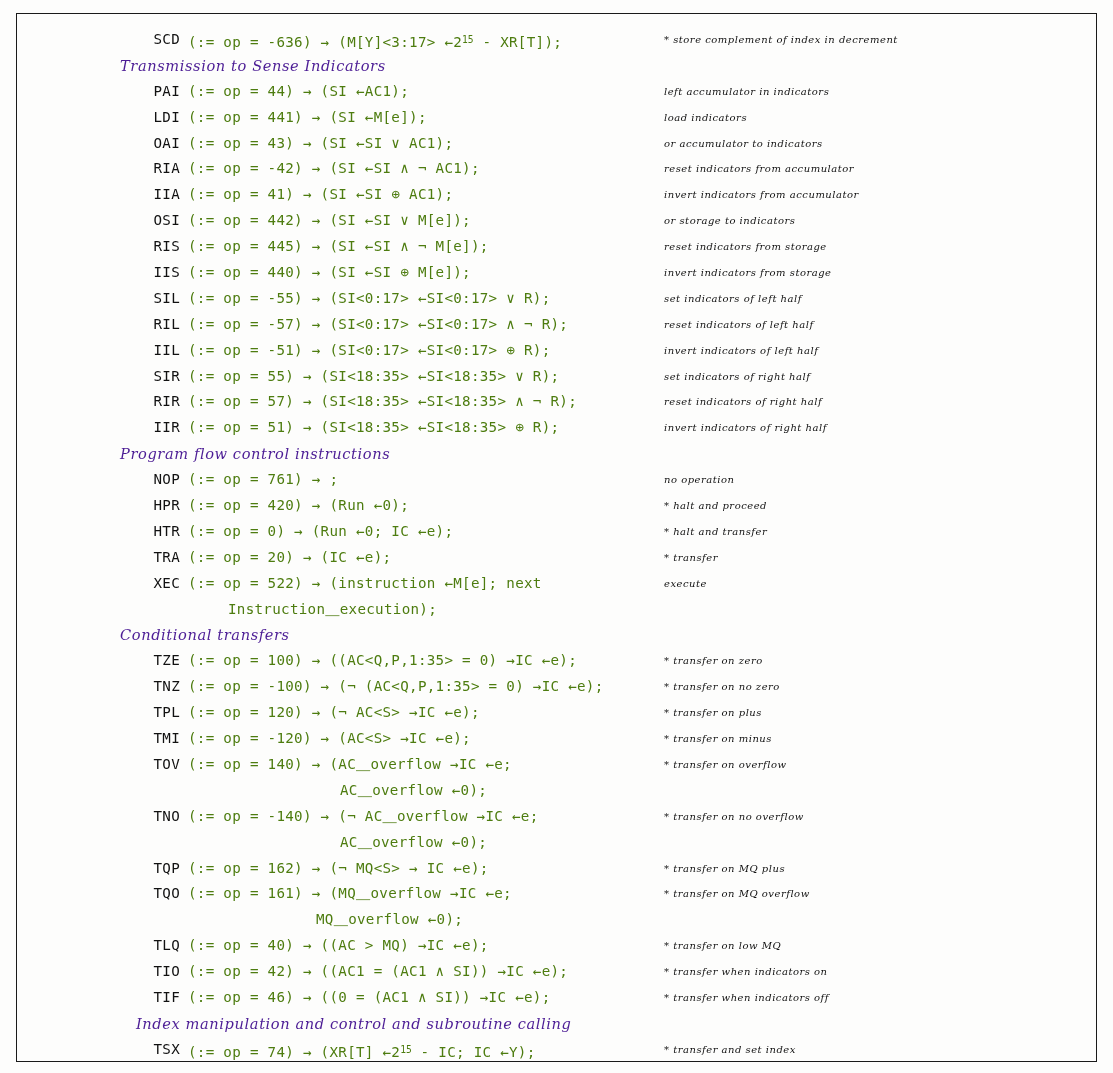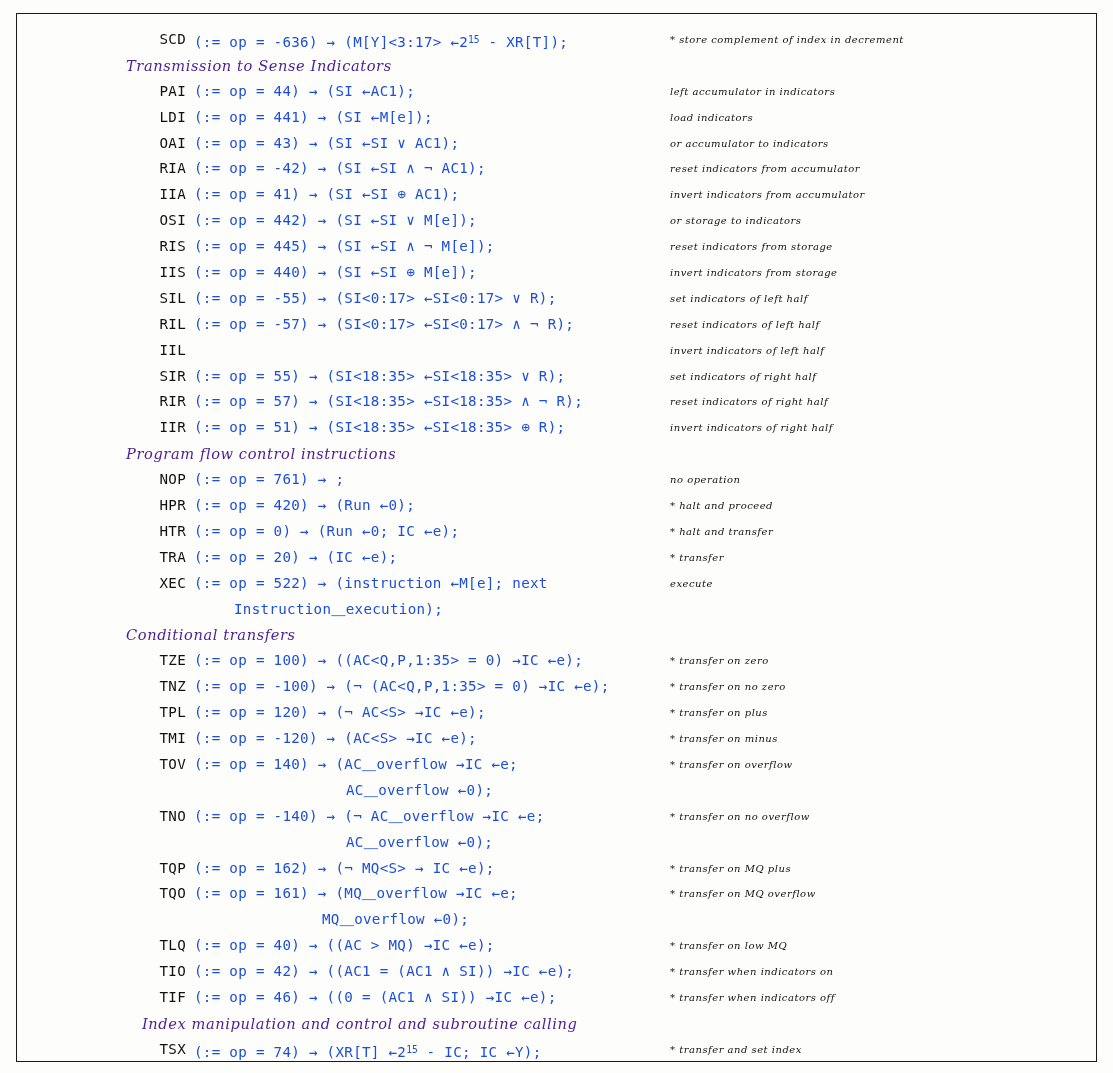--- a/index.html
+++ b/index.html
@@ -24,35 +24,35 @@
     border: 1.6px solid #1a1a1a;
     box-sizing: border-box;
   }
   #listing {
     position: absolute;
     left: 16px;
     top: 13px;
     width: 1081px;
     height: 1049px;
     box-sizing: border-box;
-    padding: 14px 0 0 6px;
+    padding: 14px 0 0 0;
   }
   .row {
     position: relative;
     height: 25.9px;
     line-height: 25.9px;
     white-space: pre;
   }
   .code {
     position: absolute;
     top: 0;
     font-family: "DejaVu Sans Mono", "Liberation Mono", monospace;
     font-size: 14.2px;
     letter-spacing: 0.3px;
-    color: #1d4ed8;
+    color: #4d7c0f;
     white-space: pre;
   }
   
   .mn {
     position: absolute;
     left: 104px;
     width: 60px;
     text-align: right;
     font-family: "DejaVu Sans Mono", "Liberation Mono", monospace;
     font-size: 14.2px;
@@ -106,21 +106,21 @@
       <div class="row"><div class="mn">PAI</div><div class="code body"><span>(:= op = 44) → (SI ←AC1);</span></div><div class="cmt">left accumulator in indicators</div></div>
       <div class="row"><div class="mn">LDI</div><div class="code body"><span>(:= op = 441) → (SI ←M[e]);</span></div><div class="cmt">load indicators</div></div>
       <div class="row"><div class="mn">OAI</div><div class="code body"><span>(:= op = 43) → (SI ←SI ∨ AC1);</span></div><div class="cmt">or accumulator to indicators</div></div>
       <div class="row"><div class="mn">RIA</div><div class="code body"><span>(:= op = -42) → (SI ←SI ∧ ¬ AC1);</span></div><div class="cmt">reset indicators from accumulator</div></div>
       <div class="row"><div class="mn">IIA</div><div class="code body"><span>(:= op = 41) → (SI ←SI ⊕ AC1);</span></div><div class="cmt">invert indicators from accumulator</div></div>
       <div class="row"><div class="mn">OSI</div><div class="code body"><span>(:= op = 442) → (SI ←SI ∨ M[e]);</span></div><div class="cmt">or storage to indicators</div></div>
       <div class="row"><div class="mn">RIS</div><div class="code body"><span>(:= op = 445) → (SI ←SI ∧ ¬ M[e]);</span></div><div class="cmt">reset indicators from storage</div></div>
       <div class="row"><div class="mn">IIS</div><div class="code body"><span>(:= op = 440) → (SI ←SI ⊕ M[e]);</span></div><div class="cmt">invert indicators from storage</div></div>
       <div class="row"><div class="mn">SIL</div><div class="code body"><span>(:= op = -55) → (SI&lt;0:17&gt; ←SI&lt;0:17&gt; ∨ R);</span></div><div class="cmt">set indicators of left half</div></div>
       <div class="row"><div class="mn">RIL</div><div class="code body"><span>(:= op = -57) → (SI&lt;0:17&gt; ←SI&lt;0:17&gt; ∧ ¬ R);</span></div><div class="cmt">reset indicators of left half</div></div>
-      <div class="row"><div class="mn">IIL</div><div class="cmt">invert indicators of left half</div></div>
+      <div class="row"><div class="mn">IIL</div><div class="code body"><span>(:= op = -51) → (SI&lt;0:17&gt; ←SI&lt;0:17&gt; ⊕ R);</span></div><div class="cmt">invert indicators of left half</div></div>
       <div class="row"><div class="mn">SIR</div><div class="code body"><span>(:= op = 55) → (SI&lt;18:35&gt; ←SI&lt;18:35&gt; ∨ R);</span></div><div class="cmt">set indicators of right half</div></div>
       <div class="row"><div class="mn">RIR</div><div class="code body"><span>(:= op = 57) → (SI&lt;18:35&gt; ←SI&lt;18:35&gt; ∧ ¬ R);</span></div><div class="cmt">reset indicators of right half</div></div>
       <div class="row"><div class="mn">IIR</div><div class="code body"><span>(:= op = 51) → (SI&lt;18:35&gt; ←SI&lt;18:35&gt; ⊕ R);</span></div><div class="cmt">invert indicators of right half</div></div>
       <div class="row"><div class="head">Program flow control instructions</div></div>
       <div class="row"><div class="mn">NOP</div><div class="code body"><span>(:= op = 761) → ;</span></div><div class="cmt">no operation</div></div>
       <div class="row"><div class="mn">HPR</div><div class="code body"><span>(:= op = 420) → (Run ←0);</span></div><div class="cmt">* halt and proceed</div></div>
       <div class="row"><div class="mn">HTR</div><div class="code body"><span>(:= op = 0) → (Run ←0; IC ←e);</span></div><div class="cmt">* halt and transfer</div></div>
       <div class="row"><div class="mn">TRA</div><div class="code body"><span>(:= op = 20) → (IC ←e);</span></div><div class="cmt">* transfer</div></div>
       <div class="row"><div class="mn">XEC</div><div class="code body"><span>(:= op = 522) → (instruction ←M[e]; next</span></div><div class="cmt">execute</div></div>
       <div class="row"><div class="code cont" style="left: 212px;"><span>Instruction⸏execution);</span></div></div>

